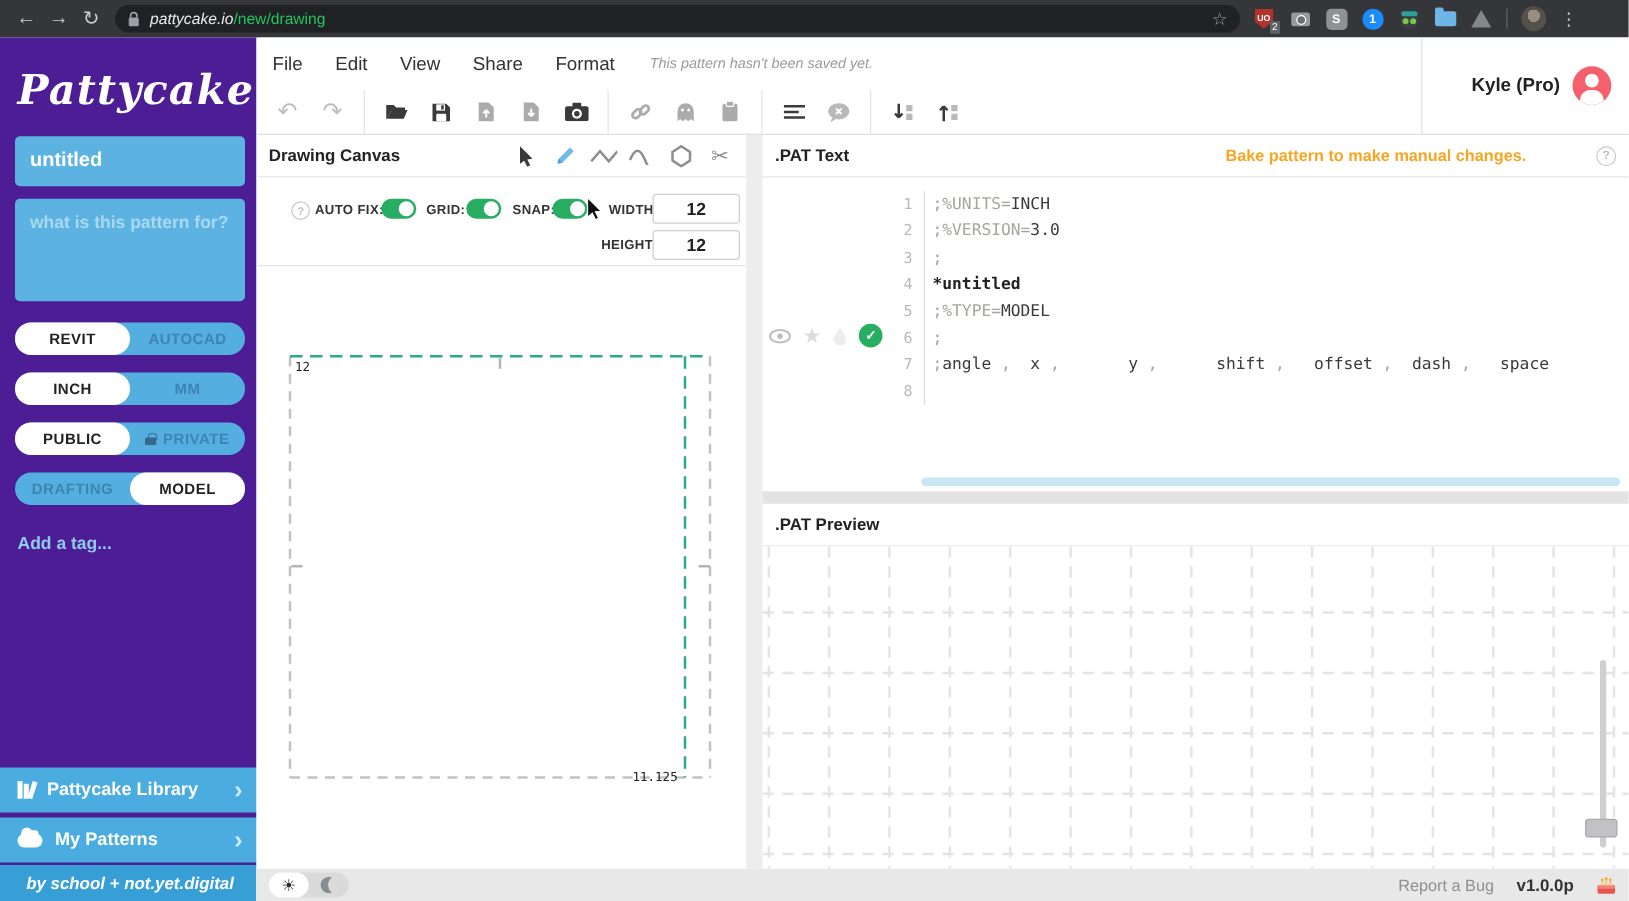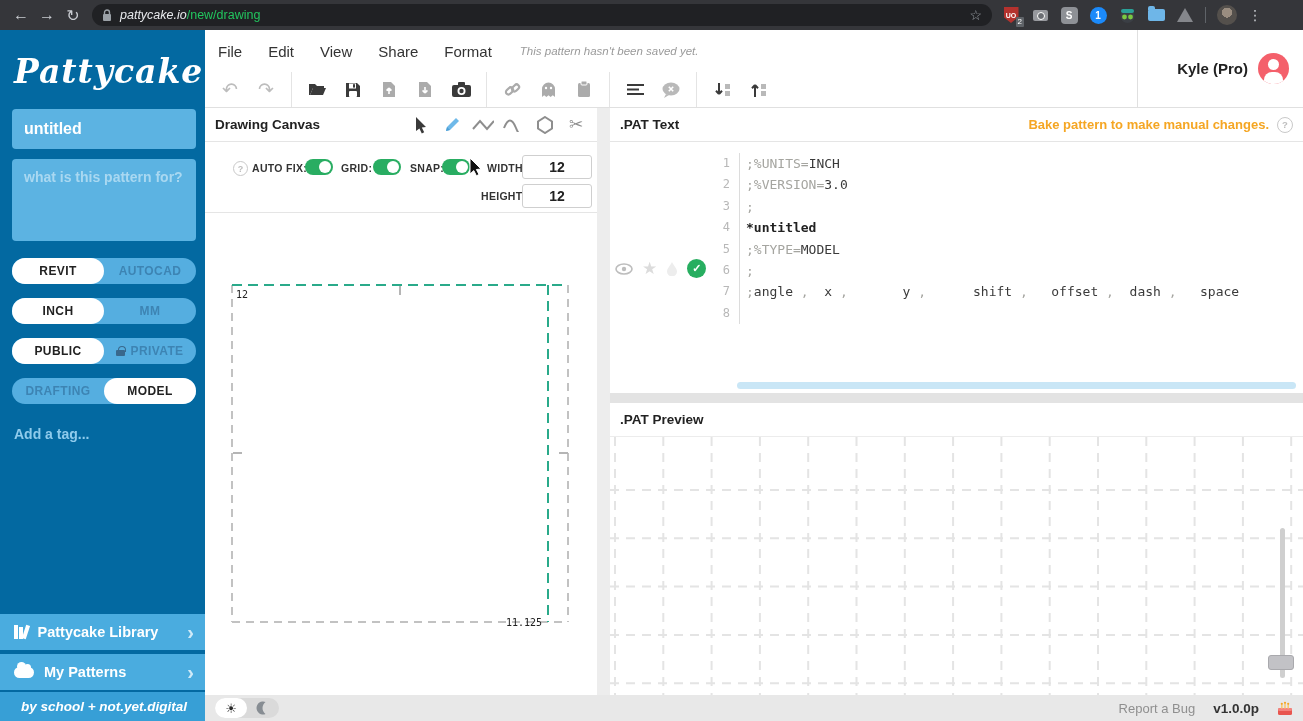--- a/index.html
+++ b/index.html
@@ -32,21 +32,21 @@
   .ext-folder:before{content:"";position:absolute;left:0;top:-3px;width:7px;height:4px;background:#6EB6E8;
                      border-radius:2px 2px 0 0;}
   .ext-tri{width:0;height:0;border-left:8px solid transparent;border-right:8px solid transparent;
            border-bottom:14px solid #85878C;}
   .ext-sep{width:1px;height:16px;background:#5F6368;}
   .ext-avatar{width:20px;height:20px;border-radius:50%;background:#6d6258;
               background:radial-gradient(circle at 50% 38%,#9a8d80 0 5px,#54504c 5px);}
   .ext-dots{color:#C9CCD1;font-size:14px;letter-spacing:0;}
 
   
-  .sidebar{position:absolute;left:0;top:30px;width:208px;height:691px;background:#0369a1;
+  .sidebar{position:absolute;left:0;top:30px;width:208px;height:691px;background:#4c1d95;
            display:flex;flex-direction:column;}
   .logo{font-family:"DejaVu Serif",serif;font-style:italic;font-weight:bold;color:#fff;font-size:33px;
         padding:22px 0 18px 14px;letter-spacing:1px;}
   .side-input{margin:0 12px 10px 12px;background:#5CB3E2;border:none;border-radius:4px;color:#fff;
               font-weight:bold;font-family:"Liberation Sans",sans-serif;outline:none;}
   .name-input{height:40px;font-size:16px;padding:0 12px;}
   .name-input::placeholder{color:#A9D8F1;}
   .desc-input{height:62px;font-size:14px;padding:10px 12px;resize:none;}
   .desc-input::placeholder{color:#A9D8F1;font-weight:bold;}
   .pill{margin:7px 12px 7px 12px;height:26px;border-radius:13px;background:#55AEE0;display:flex;
@@ -95,21 +95,21 @@
   .avatar:before{content:"";position:absolute;left:10px;top:6px;width:11px;height:11px;border-radius:50%;background:#fff;}
   .avatar:after{content:"";position:absolute;left:6px;top:19px;width:19px;height:12px;border-radius:8px 8px 0 0;background:#fff;}
 
   
   .workspace{position:absolute;left:0;top:78px;width:1098px;height:587px;display:flex;}
   .left-panel{width:392px;position:relative;box-sizing:border-box;}
   .vdivider{width:13px;background:#EDEDED;}
   .right-panel{flex:1;position:relative;display:flex;flex-direction:column;}
 
   .panel-header{height:34px;border-bottom:1px solid #E5E5E5;display:flex;align-items:center;
-                padding:0 10px;box-sizing:border-box;}
+                padding:0 10px;box-sizing:border-box;gap:48px;}
   .panel-title{font-size:13.5px;font-weight:bold;color:#222;}
 
   
   .draw-tools{margin-left:auto;display:flex;align-items:center;gap:9px;}
   .dtool{width:22px;height:22px;display:flex;align-items:center;justify-content:center;cursor:pointer;}
   .scissors-glyph{font-size:17px;color:#8E8E8E;}
 
   
   .controls{position:absolute;left:0;top:34px;width:392px;height:70px;border-bottom:1px solid #E5E5E5;}
   .ctl-label{position:absolute;font-size:10.5px;font-weight:bold;color:#333;letter-spacing:0.3px;top:20px;}

